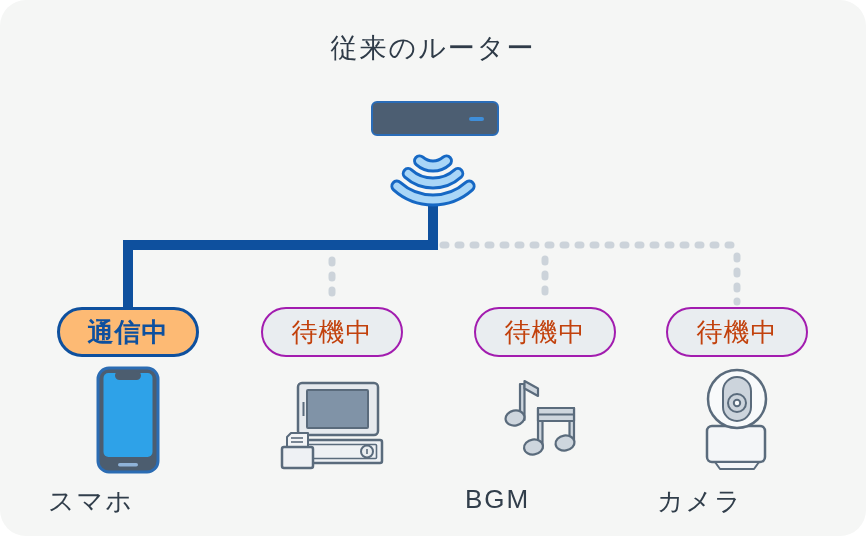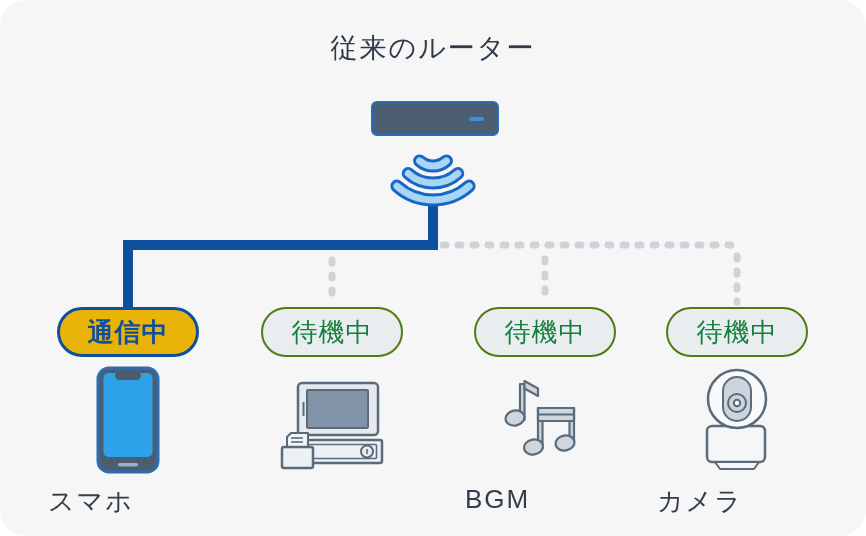--- a/index.html
+++ b/index.html
@@ -3,22 +3,22 @@
 <meta charset="utf-8">
 <style>
   html,body{margin:0;padding:0;background:#ffffff;}
   body{font-family:"Liberation Sans","DejaVu Sans",sans-serif;}
   .canvas{position:relative;width:866px;height:536px;background:#f5f6f5;border-radius:26px;overflow:hidden;}
   .title{position:absolute;top:30px;left:0;width:866px;text-align:center;font-size:27px;font-weight:500;color:#2f3b48;letter-spacing:2px;}
   .router{position:absolute;left:371px;top:101px;width:128px;height:35px;box-sizing:border-box;background:#4c5e72;border:2px solid #2a6cb7;border-radius:6px;}
   .router .led{position:absolute;right:13px;top:14px;width:15px;height:4px;border-radius:2px;background:#3f8ed9;}
   svg.links{position:absolute;left:0;top:0;}
   .badge{position:absolute;top:307px;width:142px;height:50px;box-sizing:border-box;border-radius:25px;display:flex;align-items:center;justify-content:center;font-size:26px;letter-spacing:1px;}
-  .badge.active{background:#eab308;border:3px solid #0e509e;color:#0e509e;font-weight:700;}
-  .badge.standby{background:#e9edf0;border:2px solid #4d7c0f;color:#15803d;font-weight:500;}
+  .badge.active{background:#fdba74;border:3px solid #0e509e;color:#0e509e;font-weight:700;}
+  .badge.standby{background:#e9edf0;border:2px solid #a21caf;color:#c2410c;font-weight:500;}
   .dev-icon{position:absolute;}
   .dev-label{position:absolute;top:484px;width:160px;font-size:26px;font-weight:500;color:#313e4b;letter-spacing:2px;}
 </style>
 </head>
 <body>
 
 <div class="canvas">
 
   <div class="title">従来のルーター</div>
 

